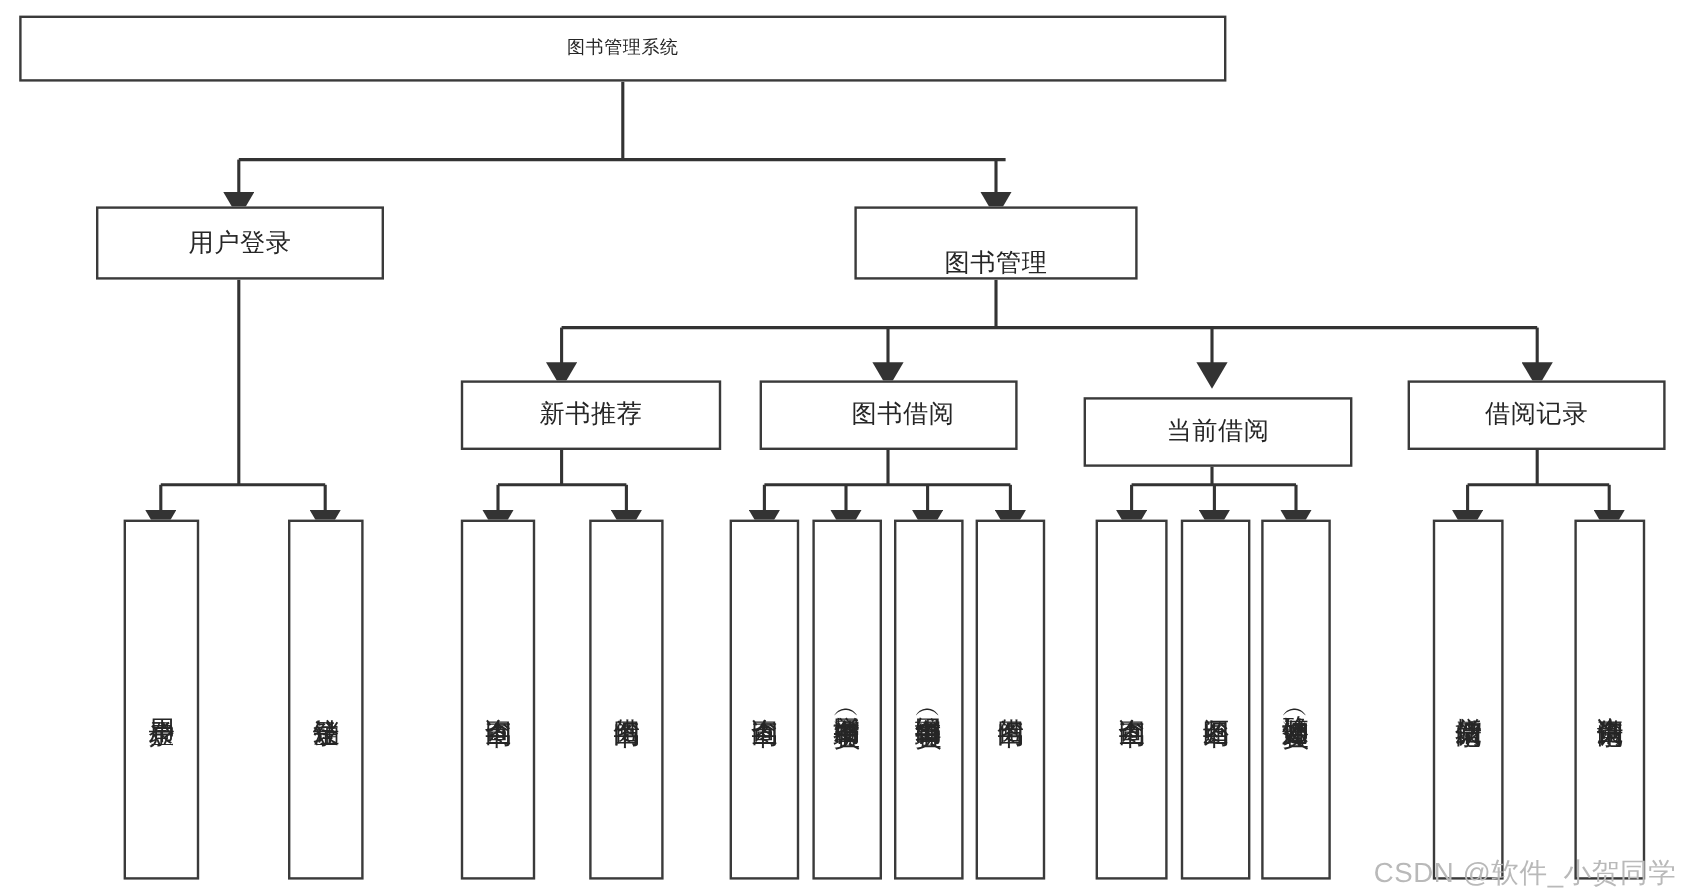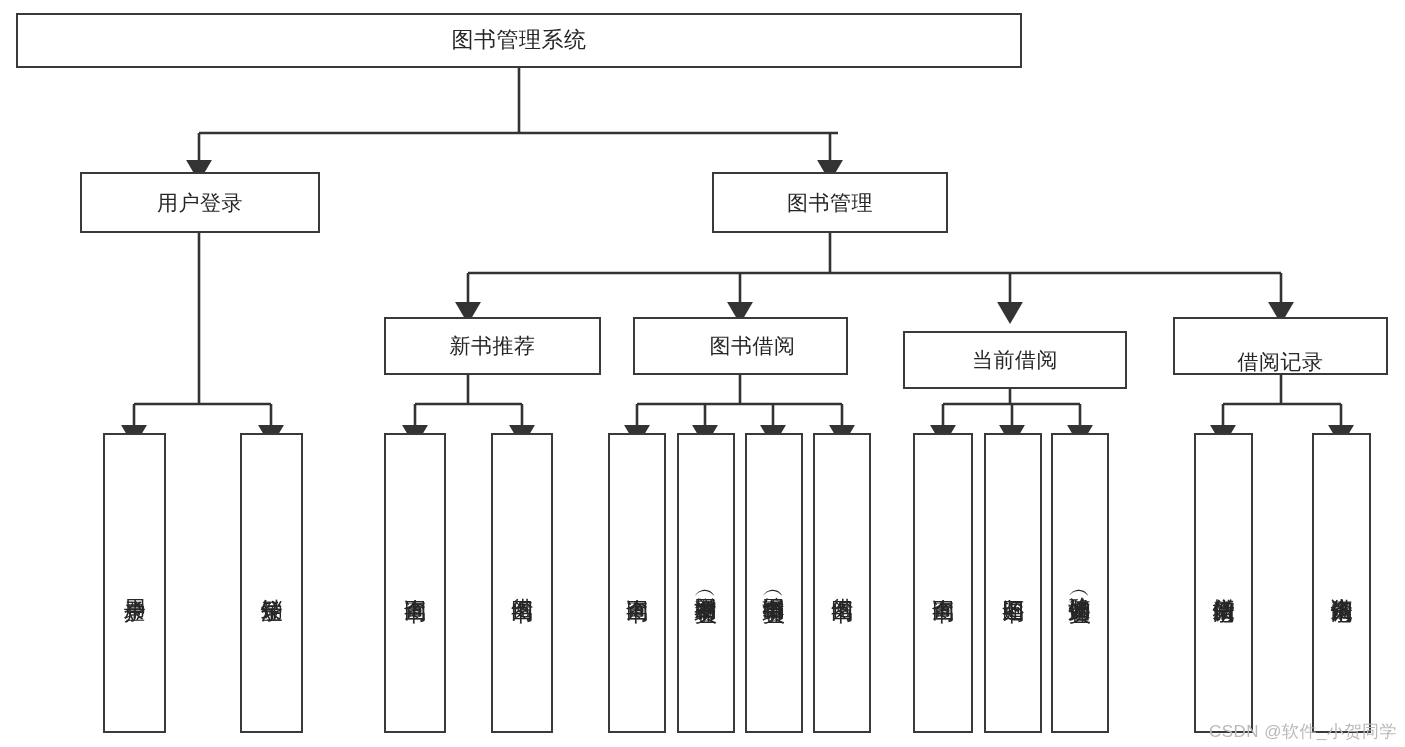--- a/index.html
+++ b/index.html
@@ -38,21 +38,21 @@
     z-index: 2;
   }
   
   .node.h .label {
     font-size: 21px;
     line-height: 1.1;
     letter-spacing: 0.5px;
     white-space: nowrap;
   }
   #node-root .label {
-    font-size: 22px;
+    font-size: 15px;
   }
   
   .node.v {
     align-items: center;
     justify-content: center;
     padding: 4px 0;
   }
   .node.v .label {
     writing-mode: vertical-rl;
     text-orientation: upright;
@@ -62,21 +62,21 @@
     max-height: 100%;
     text-align: center;
   }
   .node.v.tall .label {
     line-height: 1.05;
   }
   #watermark {
     position: absolute;
     right: 8px;
     bottom: 4px;
-    font-size: 17px;
+    font-size: 23px;
     color: #b9b9b9;
     z-index: 5;
     white-space: nowrap;
     letter-spacing: 0.5px;
   }
 </style>
 </head>
 <body>
 
 <div id="canvas">
@@ -133,37 +133,37 @@
   </svg>
 
   <div class="node h" id="node-root" style="left:16px; top:13px; width:1006px; height:55px;">
     <span class="label">图书管理系统</span>
   </div>
 
   <div class="node h" style="left:80px; top:172px; width:240px; height:61px;">
     <span class="label">用户登录</span>
   </div>
 
-  <div class="node h" style="left:712px; top:172px; width:236px; height:61px;">
+  <div class="node h" style="left:712px; top:172px; width:236px; height:61px;align-items:flex-end;">
     <span class="label">图书管理</span>
   </div>
 
   <div class="node h" style="left:360px; top:317px; width:217px; height:58px;margin-left:24px;">
     <span class="label">新书推荐</span>
   </div>
 
   <div class="node h" style="left:633px; top:317px; width:215px; height:58px;padding-left:24px;">
     <span class="label">图书借阅</span>
   </div>
 
   <div class="node h" style="left:903px; top:331px; width:224px; height:58px;">
     <span class="label">当前借阅</span>
   </div>
 
-  <div class="node h" style="left:1173px; top:317px; width:215px; height:58px;align-items:flex-end;">
+  <div class="node h" style="left:1173px; top:317px; width:215px; height:58px;">
     <span class="label">借阅记录</span>
   </div>
 
   <div class="node v" style="left:103px; top:433px; width:63px; height:300px;">
     <span class="label">用户登录</span>
   </div>
 
   <div class="node v" style="left:240px; top:433px; width:63px; height:300px;">
     <span class="label">注销登录</span>
   </div>

